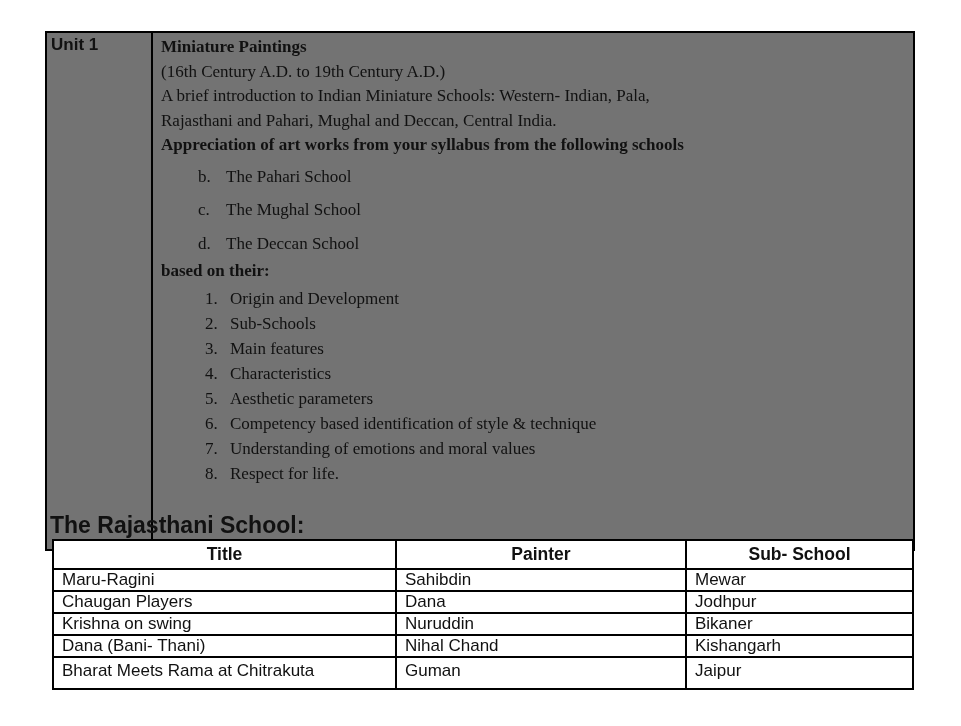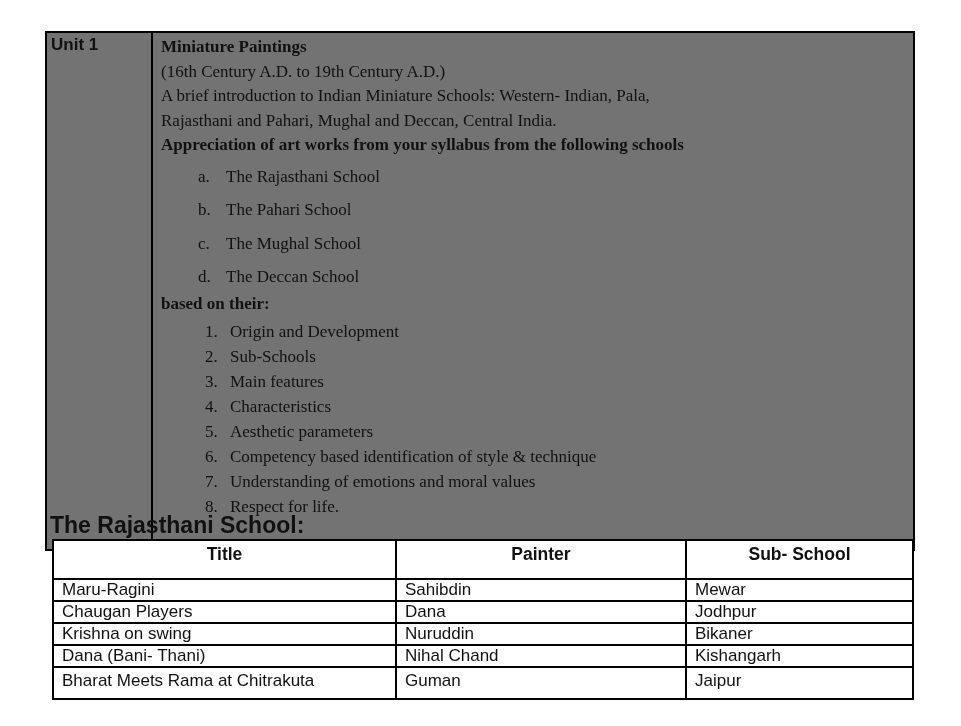--- a/index.html
+++ b/index.html
@@ -77,21 +77,21 @@
     table-layout: fixed;
     font-size: 17px;
     background: #ffffff;
   }
   table.school-table td, table.school-table th {
     border: 2px solid #000000;
     box-sizing: border-box;
     overflow: hidden;
   }
   th.col-head {
-    height: 39px;
+    height: 29px;
     vertical-align: top;
     text-align: center;
     padding-top: 3px;
     font-weight: bold;
     font-size: 17.5px;
   }
   td.cell {
     height: 21px;
     vertical-align: middle;
     padding: 0 4px 0 8px;
@@ -114,23 +114,20 @@
     </div>
     <div class="unit-content-cell">
       <div class="u-line u-bold">Miniature Paintings</div>
       <div class="u-line">(16th Century A.D. to 19th Century A.D.)</div>
       <div class="u-line">A brief introduction to Indian Miniature Schools: Western- Indian, Pala,</div>
       <div class="u-line">Rajasthani and Pahari, Mughal and Deccan, Central India.</div>
       <div class="u-line u-bold">Appreciation of art works from your syllabus from the following schools</div>
 
       <div class="lettered-list">
         <div class="lettered-item">
-          <span class="marker">a.</span><span>The Rajasthani School</span>
-        </div>
-        <div class="lettered-item">
           <span class="marker">b.</span><span>The Pahari School</span>
         </div>
         <div class="lettered-item">
           <span class="marker">c.</span><span>The Mughal School</span>
         </div>
         <div class="lettered-item">
           <span class="marker">d.</span><span>The Deccan School</span>
         </div>
       </div>
 

